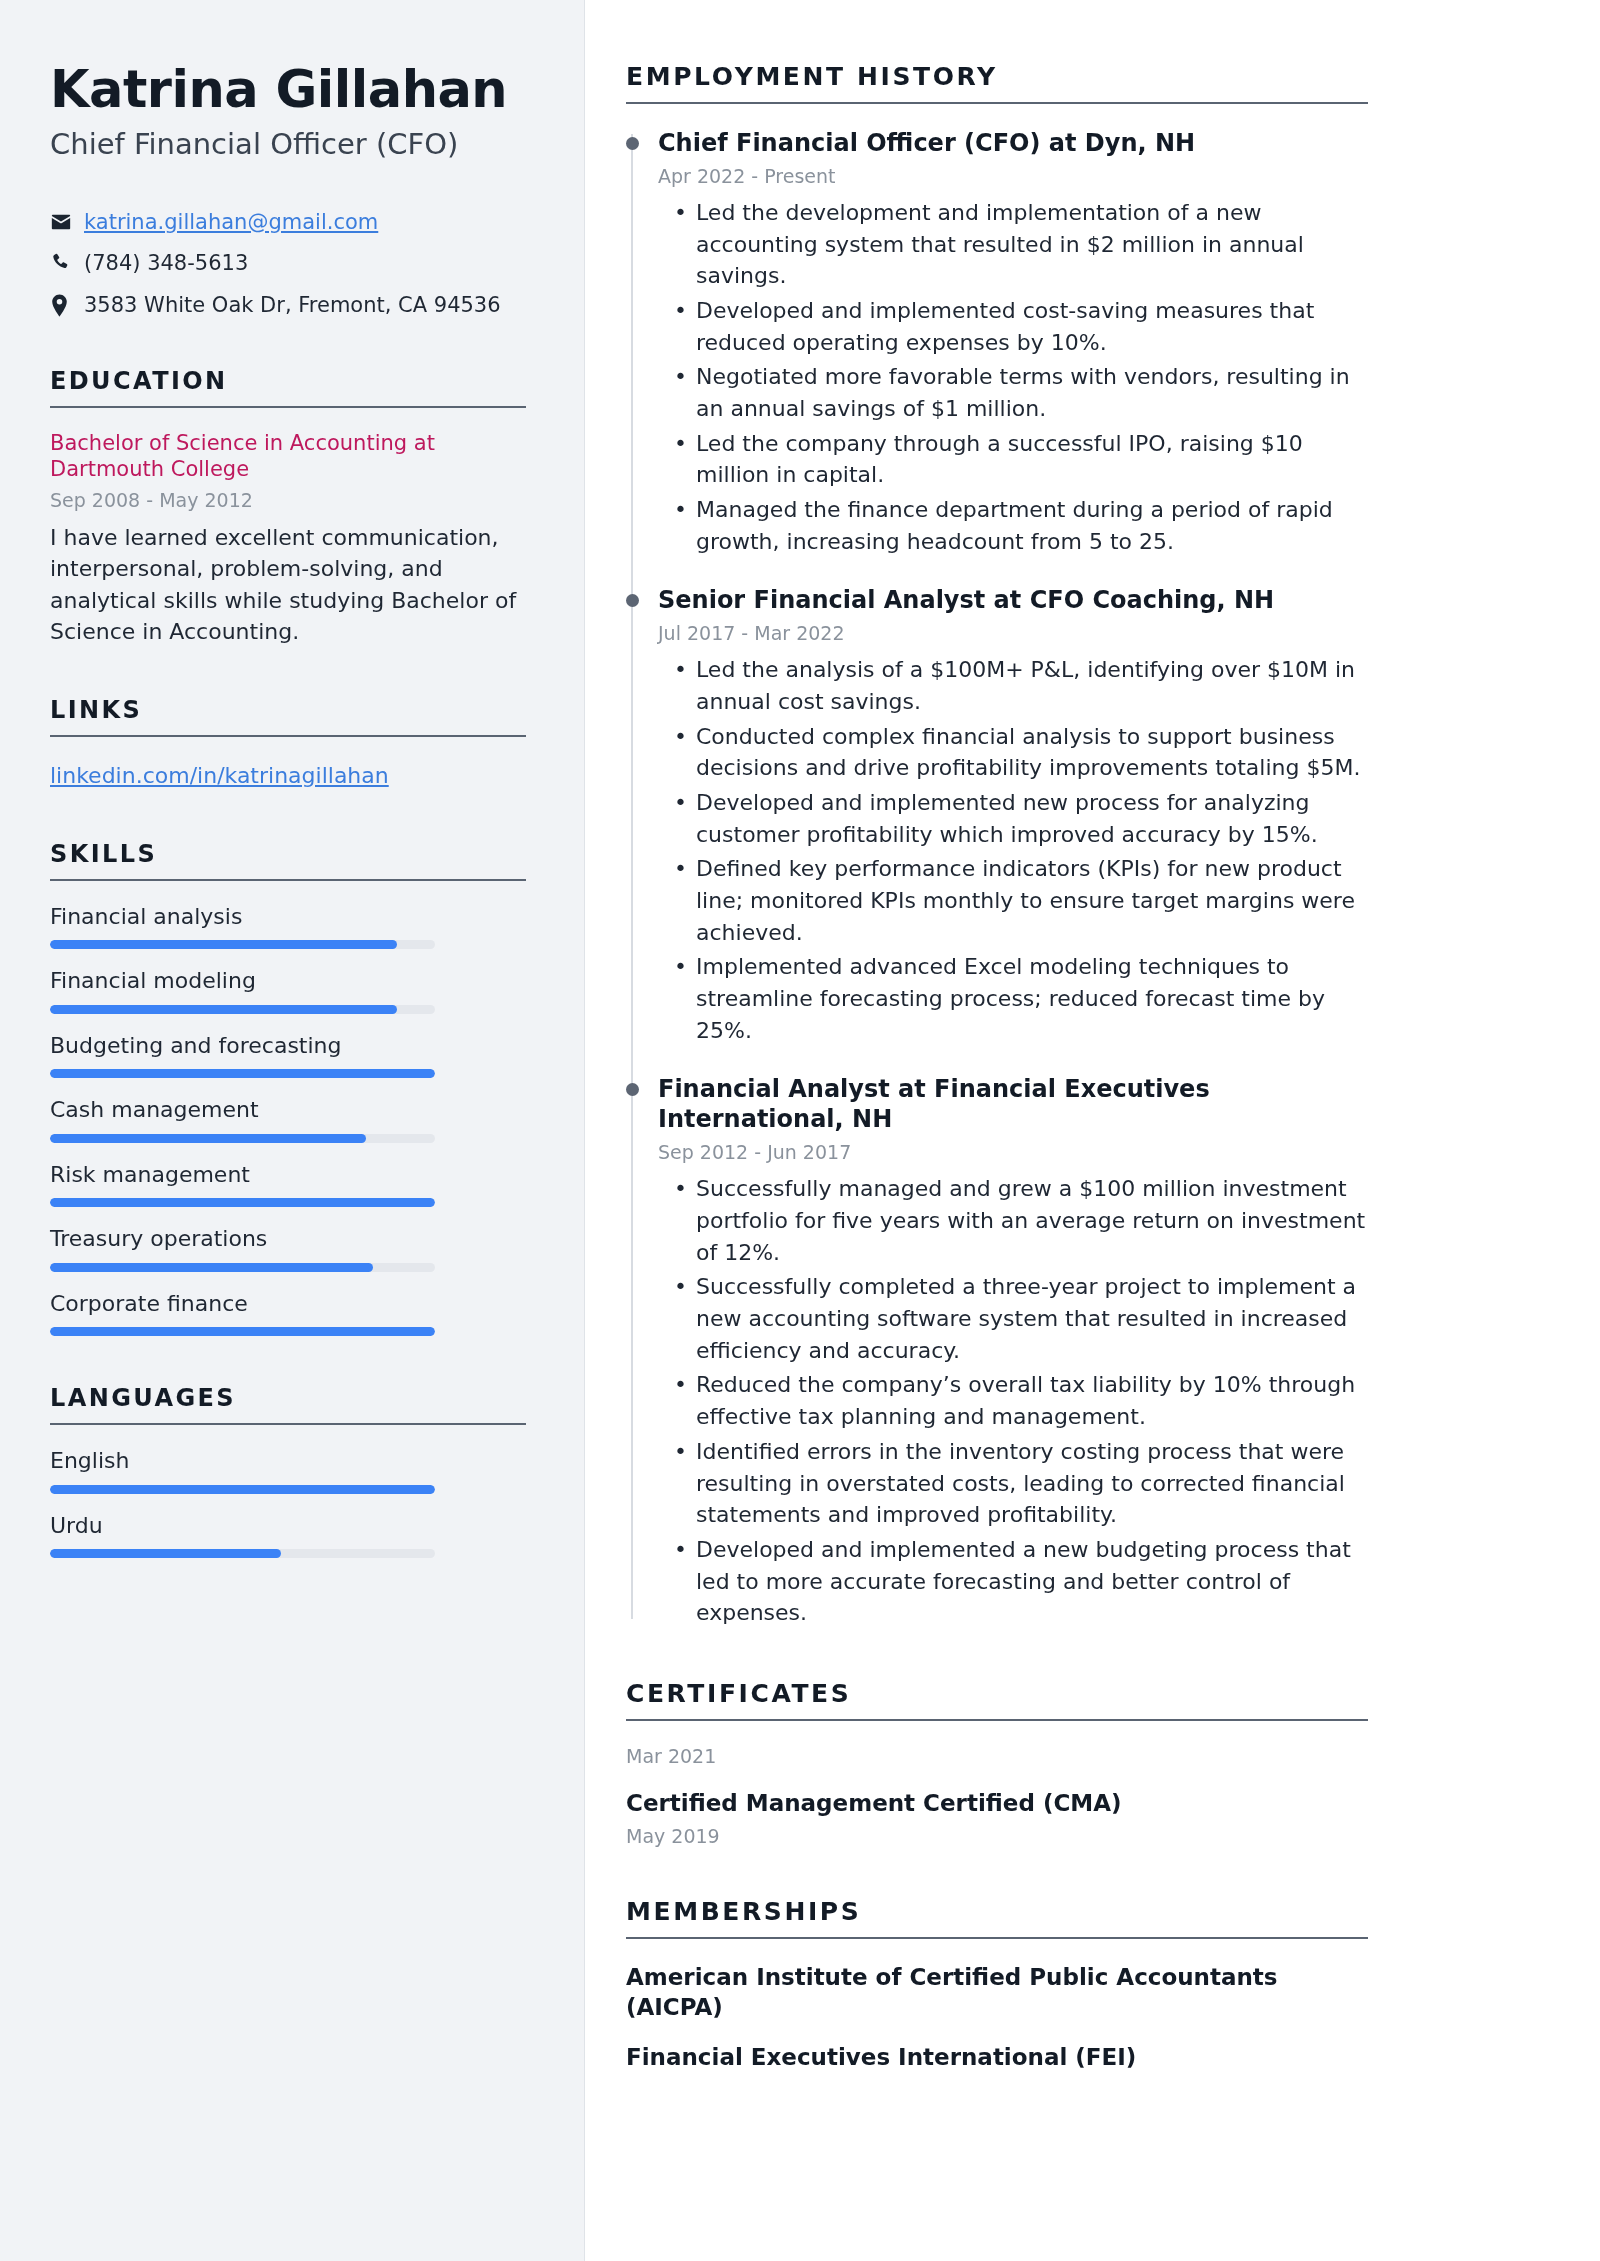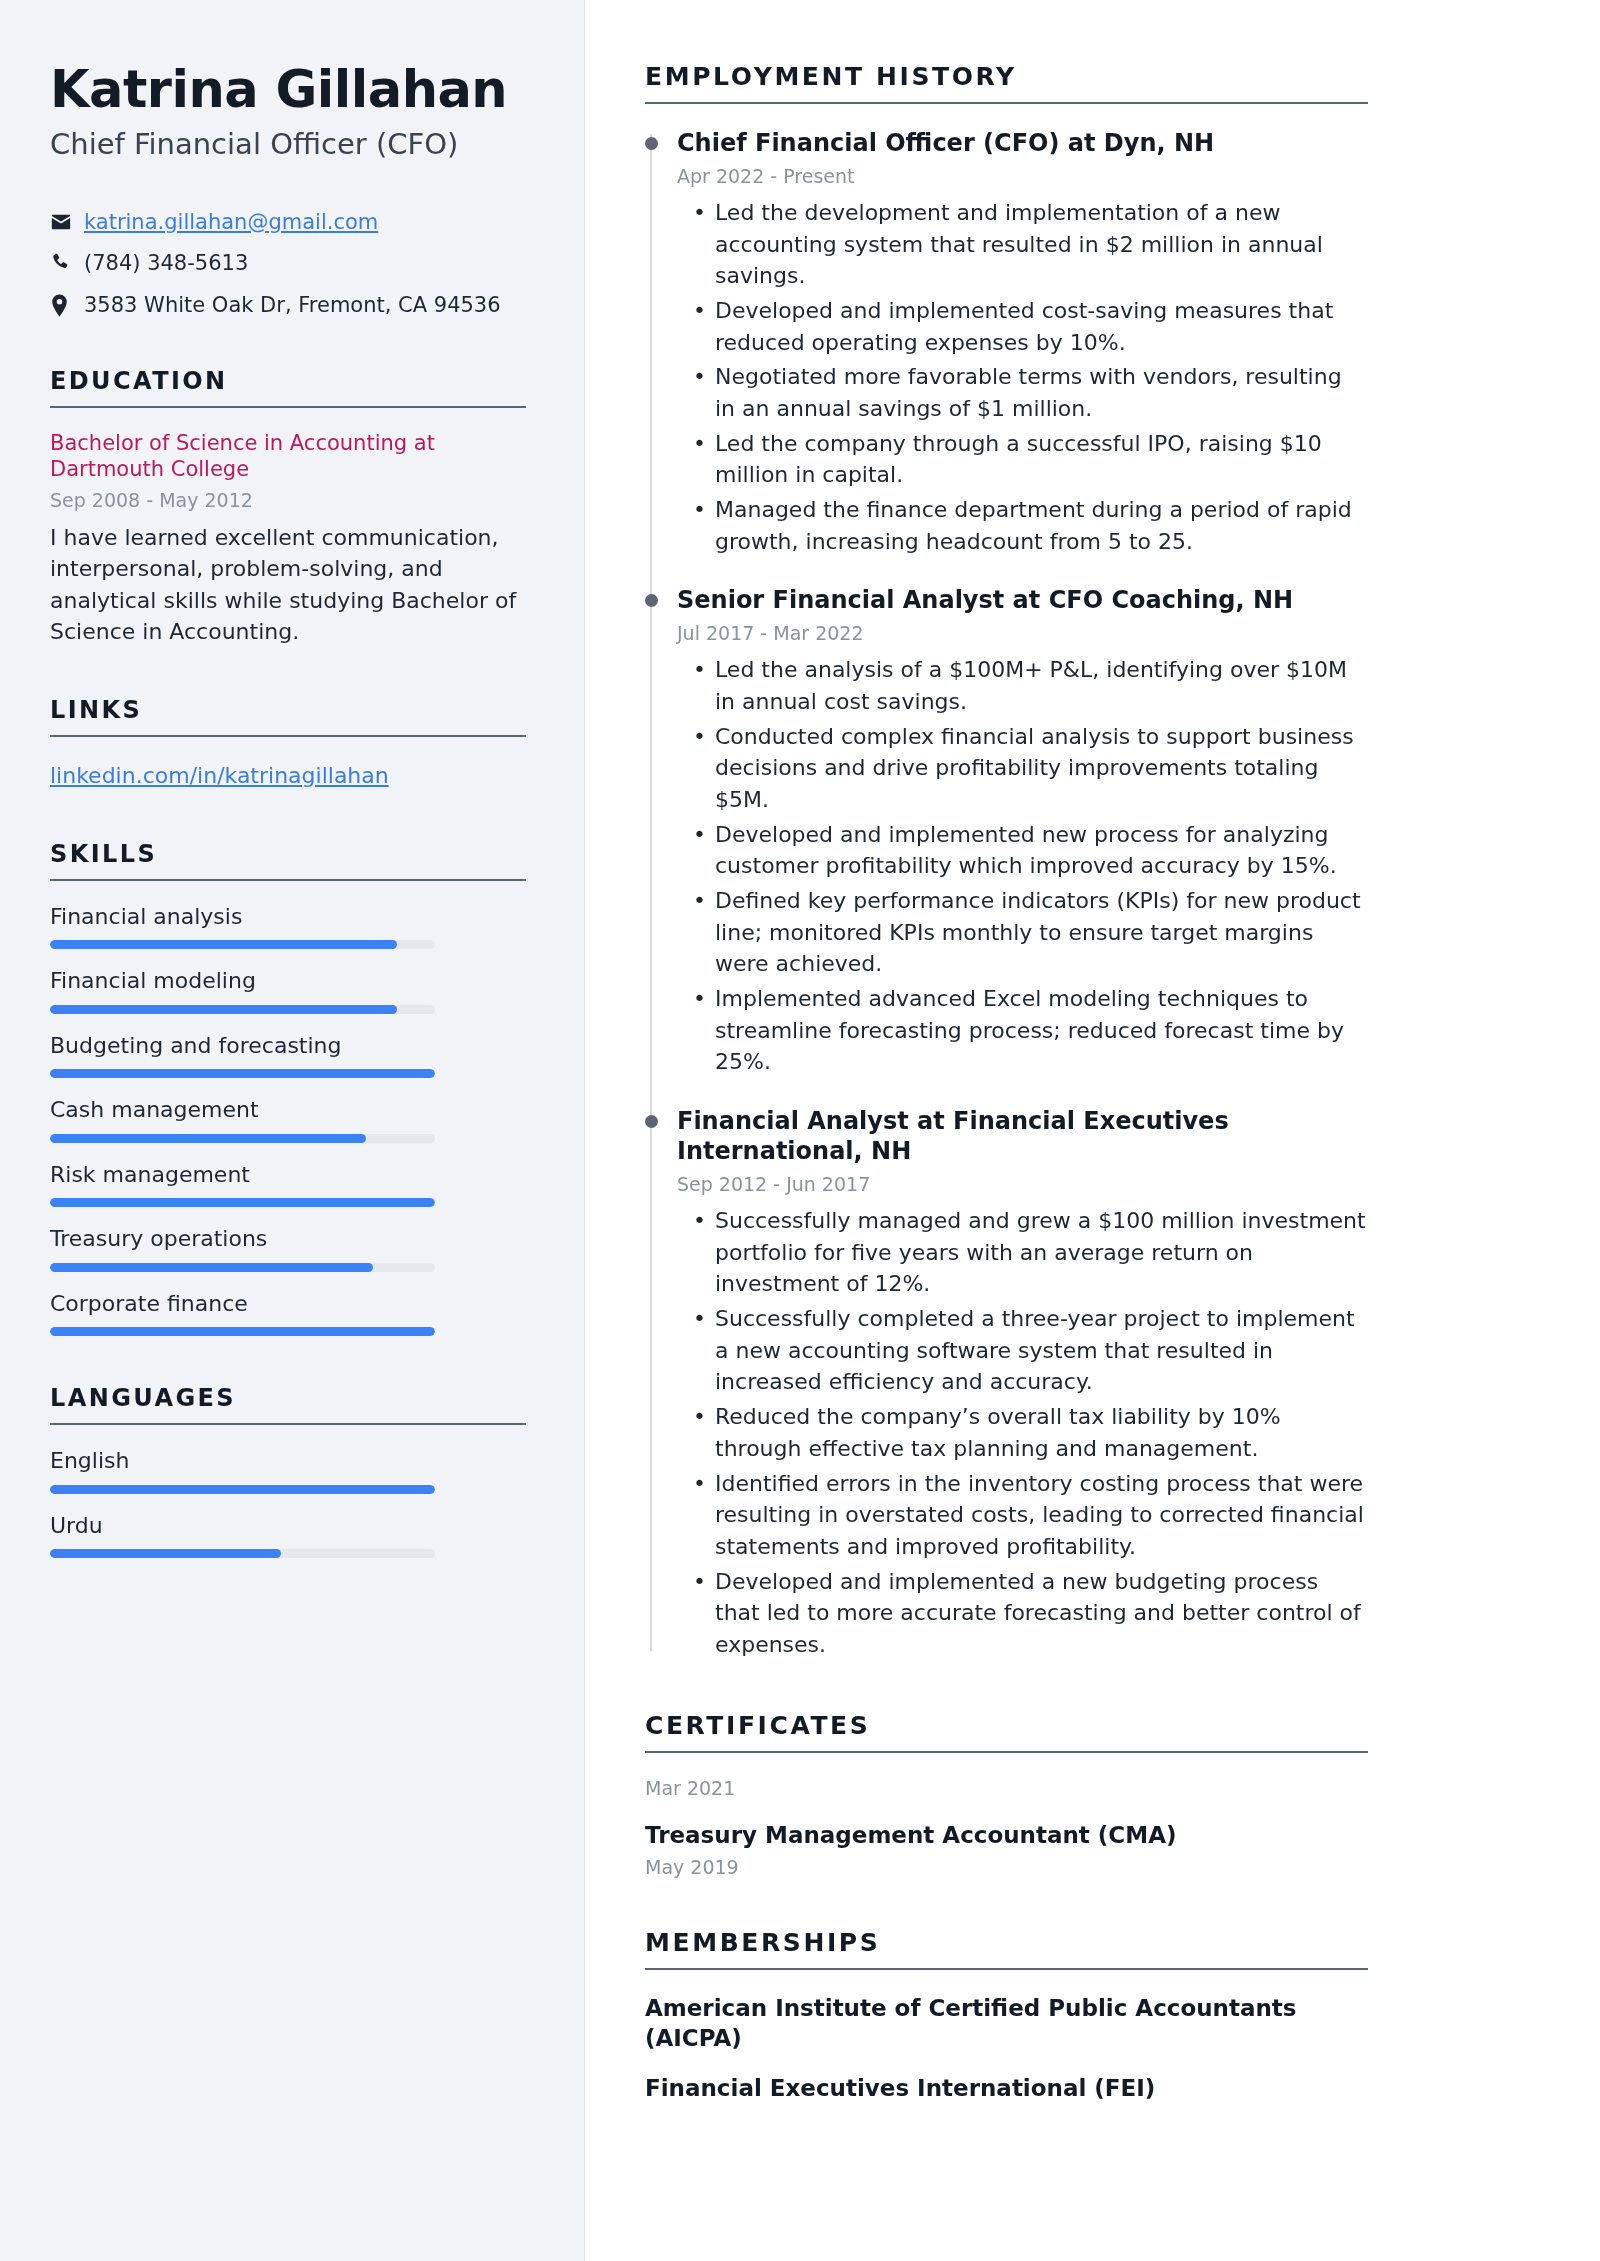--- a/index.html
+++ b/index.html
@@ -114,21 +114,21 @@
   }
   .bar-fill {
     height:100%;
     background:#3b82f6;
     border-radius:5px;
   }
 
   
   .main {
     flex:1;
-    padding:62px 52px 60px 60px;
+    padding:62px 52px 60px 41px;
     background:#ffffff;
   }
   .main .sec { margin-top:50px; }
   .main .sec:first-child { margin-top:0; }
   .main .sec-title { font-size:25px; letter-spacing:2.6px; }
   .main .sec-rule { background:#5a6472; margin-bottom:24px; }
 
   .timeline { position:relative; padding-left:32px; }
   .timeline:before {
     content:"";
@@ -369,21 +369,21 @@
     </section>
 
     <section class="sec">
       <div class="sec-title">CERTIFICATES</div>
       <div class="sec-rule"></div>
       <div id="certificates-list">
           <div class="cert-item">
             <div class="cert-date">Mar 2021</div>
           </div>
           <div class="cert-item">
-            <div class="cert-name">Treasury Management Accountant (CMA)</div>
+            <div class="cert-name">Certified Management Certified (CMA)</div>
             <div class="cert-date">May 2019</div>
           </div>
         </div>
     </section>
 
     <section class="sec">
       <div class="sec-title">MEMBERSHIPS</div>
       <div class="sec-rule"></div>
       <div id="memberships-list">
           <div class="mem-item">American Institute of Certified Public Accountants (AICPA)</div>

